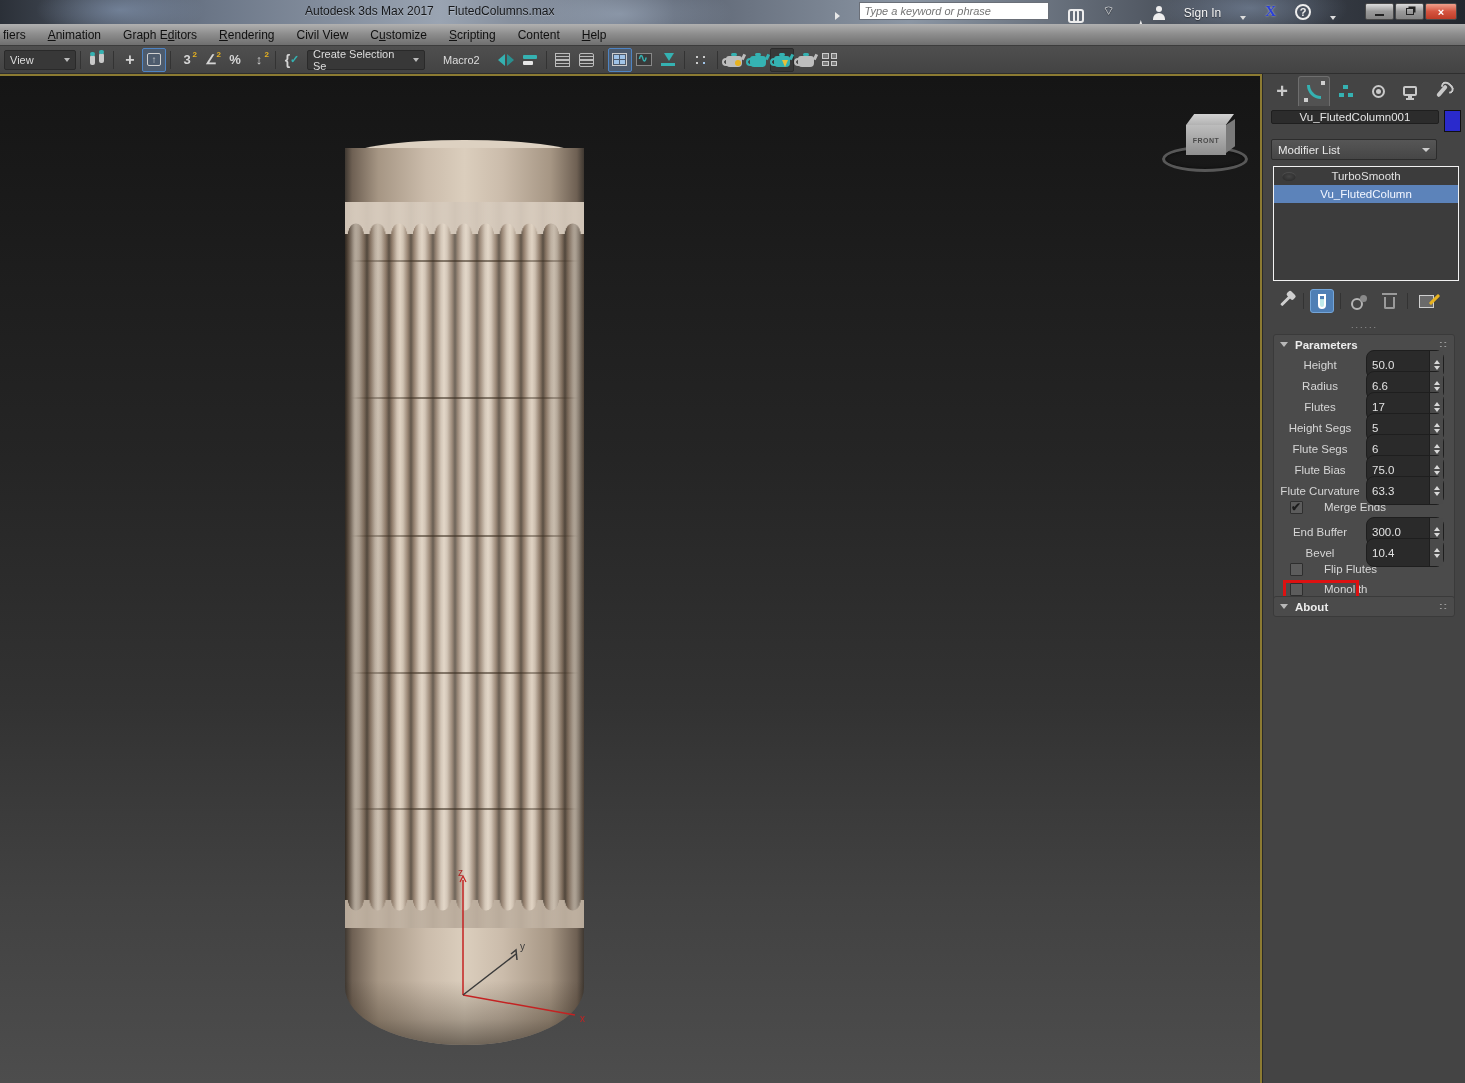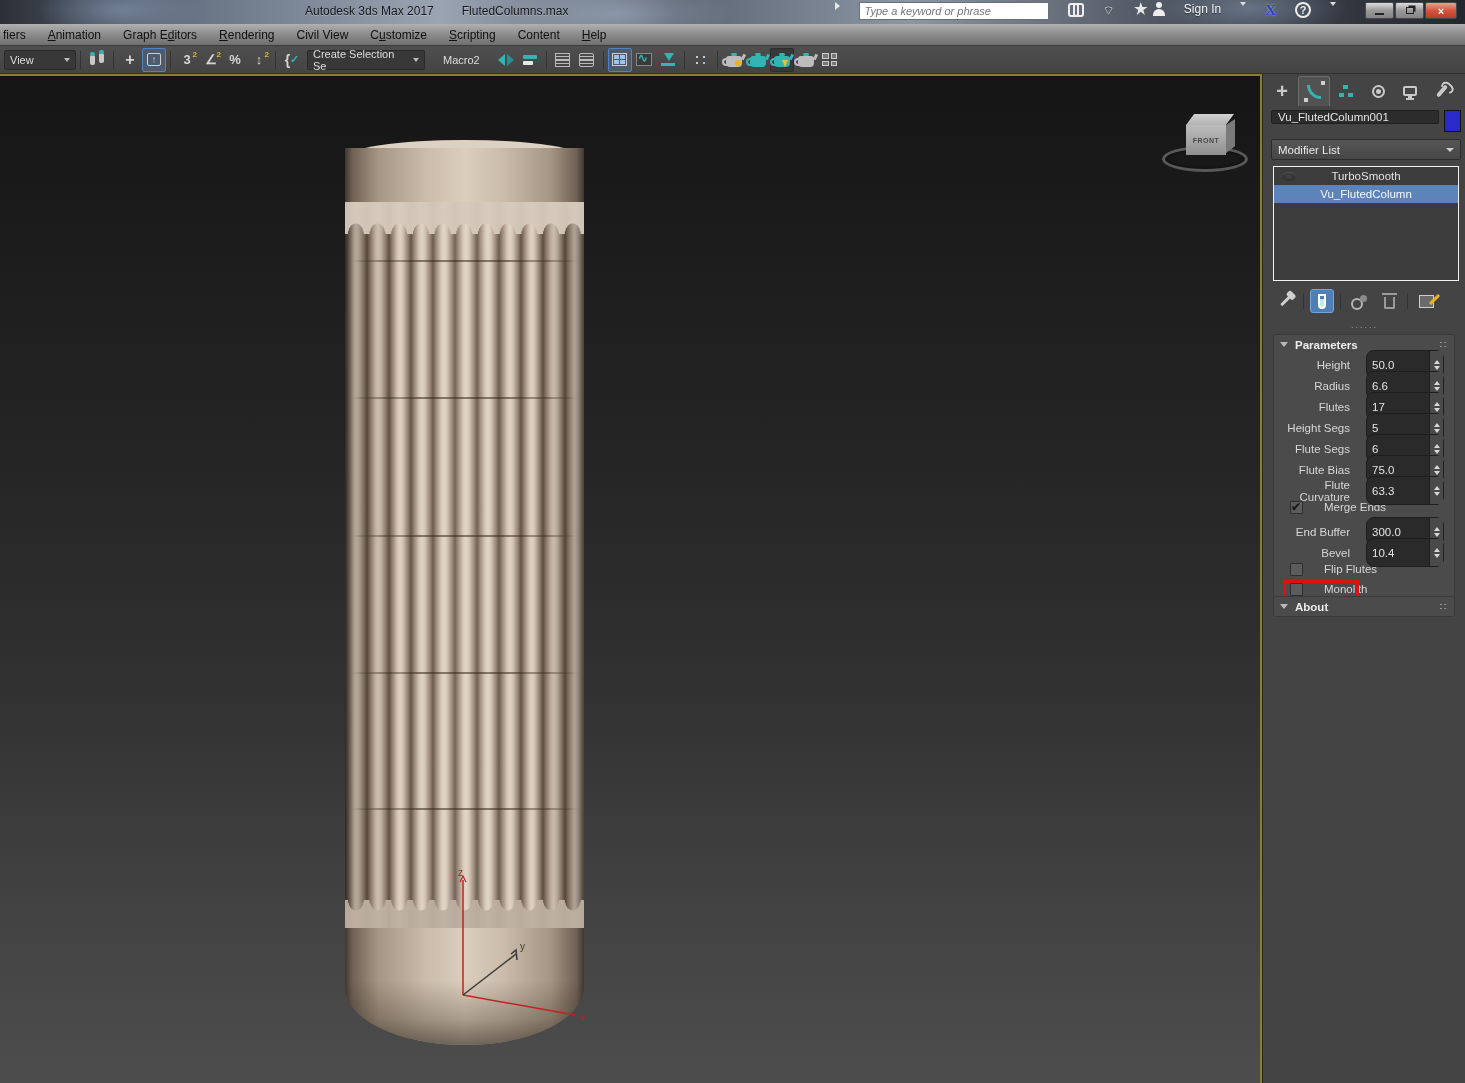--- a/index.html
+++ b/index.html
@@ -8,23 +8,23 @@
   #app *{box-sizing:border-box;}
 
   
   .titlebar{position:absolute;left:0;top:0;width:1465px;height:24px;
     background:
       radial-gradient(120px 40px at 120px 10px, rgba(140,160,190,.55), transparent 70%),
       radial-gradient(160px 50px at 620px 14px, rgba(170,185,205,.5), transparent 70%),
       radial-gradient(140px 45px at 1250px 8px, rgba(150,170,200,.45), transparent 70%),
       linear-gradient(90deg,#2b3038,#6a7586 14%,#9aa4b2 30%,#5c6472 46%,#8b96a4 62%,#454b55 82%,#23272e);
   }
-  .title-text{position:absolute;left:305px;top:4px;display:flex;gap:28px;
+  .title-text{position:absolute;left:305px;top:4px;display:flex;gap:14px;
     font-size:12px;color:#15171a;text-shadow:0 1px 0 rgba(255,255,255,.25);}
-  .tb-right{position:absolute;right:8px;top:2px;display:flex;align-items:flex-start;gap:19px;}
+  .tb-right{position:absolute;right:8px;top:2px;display:flex;align-items:flex-end;gap:19px;}
   .search-arrow{width:0;height:0;border-left:5px solid #e8e8e8;border-top:4px solid transparent;border-bottom:4px solid transparent;cursor:pointer;}
   .search-input{width:190px;height:18px;border:1px solid #6a6f78;background:#fff;
     font-family:"Liberation Sans",sans-serif;font-style:italic;font-size:11px;color:#555;padding:0 5px;}
   .tb-ico{color:#f0f0f0;font-size:13px;line-height:18px;cursor:pointer;text-shadow:0 1px 1px rgba(0,0,0,.6);}
   .binocs{display:inline-block;width:16px;height:12px;position:relative;cursor:pointer;}
   .binocs::before,.binocs::after{content:"";position:absolute;top:1px;width:7px;height:10px;border:2px solid #eee;border-radius:3px;}
   .binocs::before{left:0}.binocs::after{right:0}
   .star{width:0;height:0;display:inline-block;cursor:pointer;color:#eee;font-size:0;}
   .star::before{content:"";display:block;width:14px;height:14px;background:#e8e8e8;
     clip-path:polygon(50% 0,62% 35%,98% 35%,68% 57%,79% 92%,50% 70%,21% 92%,32% 57%,2% 35%,38% 35%);}
@@ -172,24 +172,24 @@
   .ic-hier i:nth-child(3){right:0;bottom:0;}
   .ic-motion{width:13px;height:13px;border:2px solid #c9c9c9;border-radius:50%;position:relative;}
   .ic-motion::after{content:"";position:absolute;left:2px;top:2px;width:5px;height:5px;border-radius:50%;background:#c9c9c9;}
   .ic-display{width:14px;height:10px;border:2px solid #c9c9c9;border-radius:2px;position:relative;}
   .ic-display::after{content:"";position:absolute;left:3px;bottom:-4px;width:4px;height:2px;background:#c9c9c9;box-shadow:-2px 2px 0 0 #c9c9c9,2px 2px 0 0 #c9c9c9;}
   .ic-wrench{width:4px;height:14px;background:#c9c9c9;transform:rotate(40deg);border-radius:2px;position:relative;}
   .ic-wrench::after{content:"";position:absolute;left:-3px;top:-4px;width:10px;height:6px;border-radius:50%;border:2px solid #c9c9c9;border-bottom-color:transparent;background:transparent;}
 
   .namerow{position:absolute;left:8px;top:36px;width:190px;display:flex;gap:5px;}
   .name-input{flex:1;height:14px;background:#2c2c2c;border:1px solid #1f1f1f;border-radius:2px;
-    color:#e4e4e4;font-size:11.5px;padding:0 6px;font-family:"Liberation Sans",sans-serif;}
+    color:#e4e4e4;font-size:11.5px;padding:0 6px;font-family:"Liberation Sans",sans-serif;text-align:center;}
   .swatch{width:20px;height:22px;border:1px solid #111;background:#2a2acc;cursor:pointer;}
 
-  .modlist{position:absolute;left:8px;top:65px;width:190px;height:21px;
+  .modlist{position:absolute;left:8px;top:65px;width:166px;height:21px;
     background:linear-gradient(#565656,#464646);border:1px solid #2c2c2c;border-radius:2px;
     display:flex;align-items:center;justify-content:space-between;padding:0 6px;font-size:11.5px;color:#e8e8e8;cursor:pointer;}
   .modlist .car{width:0;height:0;border-top:4px solid #ccc;border-left:4px solid transparent;border-right:4px solid transparent;}
 
   .stackbox{position:absolute;left:10px;top:92px;width:186px;height:115px;background:#3c3c3c;border:1px solid #f2f2f2;}
   .stackrow{height:18px;display:flex;align-items:center;font-size:11.5px;color:#e0e0e0;cursor:pointer;position:relative;}
   .stackrow.sel{background:#5c83ba;color:#f2f6ff;}
   .stackrow .lbl{flex:1;text-align:center;}
   .bulb{position:absolute;left:8px;top:5px;width:14px;height:9px;border-radius:50%;
     background:radial-gradient(#454545,#262626);box-shadow:inset 0 1px 1px rgba(255,255,255,.15);cursor:pointer;}
@@ -213,21 +213,21 @@
 
   .rollout{position:absolute;left:10px;width:182px;background:#4b4b4b;border-radius:3px;border:1px solid #3a3a3a;}
   .ro-head{height:19px;display:flex;align-items:center;padding:0 6px;cursor:pointer;position:relative;}
   .ro-tri{width:0;height:0;border-top:5px solid #b9b9b9;border-left:4px solid transparent;border-right:4px solid transparent;margin-right:7px;}
   .ro-title{font-size:11.5px;font-weight:bold;color:#ececec;}
   .ro-dots{position:absolute;right:6px;top:6px;width:9px;height:8px;
     background:radial-gradient(1.2px 1.2px at 1.5px 1.5px,#9a9a9a 70%,transparent 71%);
     background-size:4.5px 4px;}
 
   .prow{height:21px;display:flex;align-items:center;padding-right:10px;}
-  .plabel{width:92px;text-align:right;font-size:11.5px;color:#d6d6d6;padding-right:16px;flex:none;}
+  .plabel{width:92px;text-align:center;font-size:11.5px;color:#d6d6d6;padding-right:0;flex:none;}
   .pfield{flex:1;height:29px;background:#2a2a2a;border:1px solid #1e1e1e;border-radius:8px;
     display:flex;align-items:center;cursor:text;position:relative;}
   .pval{flex:1;font-size:11.5px;color:#e2e2e2;padding-left:5px;}
   .spin{width:14px;height:100%;border-left:1px solid #1e1e1e;background:#4a4a4a;
     display:flex;flex-direction:column;align-items:center;justify-content:center;gap:2px;cursor:pointer;}
   .spin i.u{width:0;height:0;border-bottom:4px solid #d8d8d8;border-left:3px solid transparent;border-right:3px solid transparent;}
   .spin i.d{width:0;height:0;border-top:4px solid #d8d8d8;border-left:3px solid transparent;border-right:3px solid transparent;}
 
   .cbrow{height:20px;display:flex;align-items:flex-start;cursor:pointer;gap:15px;}
   .cb{width:13px;height:13px;background:#5c5c5c;border:1px solid #2e2e2e;border-radius:1px;

